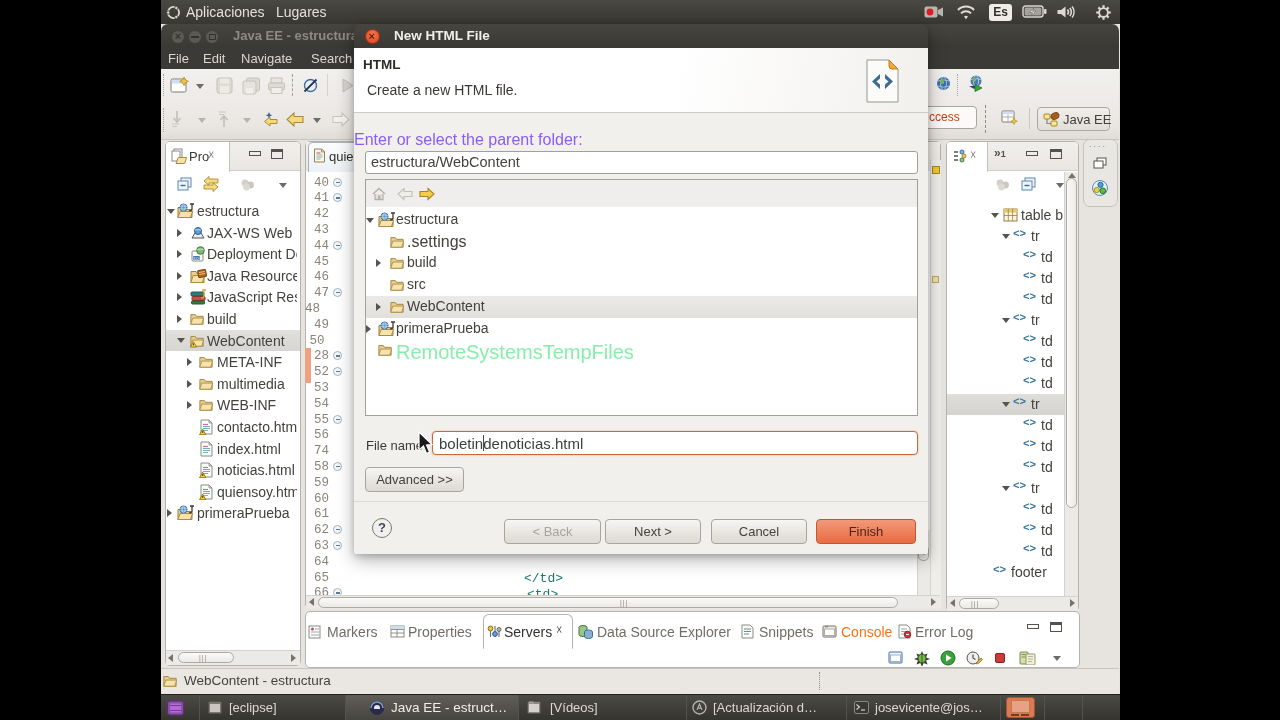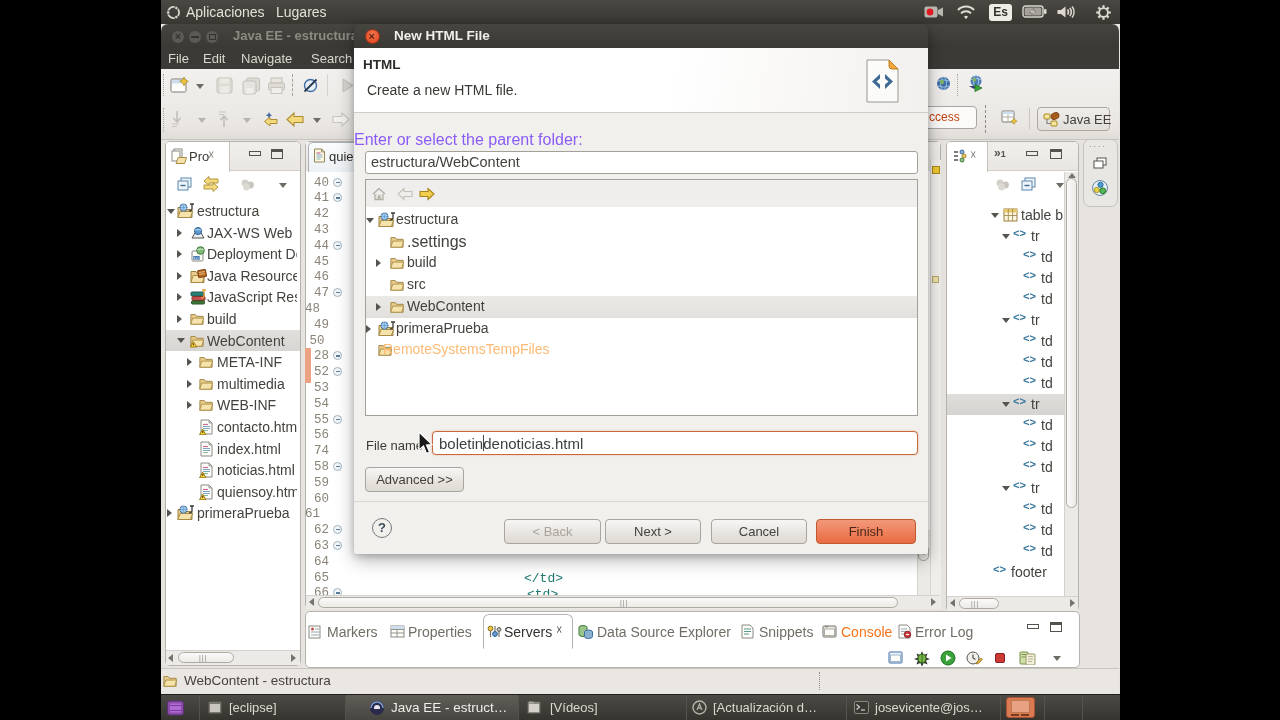--- a/index.html
+++ b/index.html
@@ -362,21 +362,21 @@
 <div class="a mono" style="left:305px;top:412.5px;width:24px;text-align:right;font-size:12.5px;color:#8a8378">55</div>
 <div class="a" style="left:333px;top:414.5px;width:9px;height:9px;border-radius:50%;background:#f3f7fa;border:1px solid #9fb3c2"></div>
 <div class="a" style="left:335.5px;top:418.5px;width:4px;height:1.3px;background:#5a7e9a"></div>
 <div class="a mono" style="left:305px;top:428.3px;width:24px;text-align:right;font-size:12.5px;color:#8a8378">56</div>
 <div class="a mono" style="left:305px;top:444.1px;width:24px;text-align:right;font-size:12.5px;color:#8a8378">74</div>
 <div class="a mono" style="left:305px;top:459.9px;width:24px;text-align:right;font-size:12.5px;color:#8a8378">58</div>
 <div class="a" style="left:333px;top:461.9px;width:9px;height:9px;border-radius:50%;background:#f3f7fa;border:1px solid #9fb3c2"></div>
 <div class="a" style="left:335.5px;top:465.9px;width:4px;height:1.3px;background:#5a7e9a"></div>
 <div class="a mono" style="left:305px;top:475.7px;width:24px;text-align:right;font-size:12.5px;color:#8a8378">59</div>
 <div class="a mono" style="left:305px;top:491.5px;width:24px;text-align:right;font-size:12.5px;color:#8a8378">60</div>
-<div class="a mono" style="left:305px;top:507.3px;width:24px;font-size:12.5px;color:#8a8378">61</div>
+<div class="a mono" style="left:305px;top:507.3px;width:24px;text-align:right;font-size:12.5px;color:#8a8378">61</div>
 <div class="a mono" style="left:305px;top:523.1px;width:24px;text-align:right;font-size:12.5px;color:#8a8378">62</div>
 <div class="a" style="left:333px;top:525.1px;width:9px;height:9px;border-radius:50%;background:#f3f7fa;border:1px solid #9fb3c2"></div>
 <div class="a" style="left:335.5px;top:529.1px;width:4px;height:1.3px;background:#5a7e9a"></div>
 <div class="a mono" style="left:305px;top:538.9px;width:24px;text-align:right;font-size:12.5px;color:#8a8378">63</div>
 <div class="a" style="left:333px;top:540.9px;width:9px;height:9px;border-radius:50%;background:#f3f7fa;border:1px solid #9fb3c2"></div>
 <div class="a" style="left:335.5px;top:544.9px;width:4px;height:1.3px;background:#5a7e9a"></div>
 <div class="a mono" style="left:305px;top:554.7px;width:24px;text-align:right;font-size:12.5px;color:#8a8378">64</div>
 <div class="a mono" style="left:305px;top:570.5px;width:24px;text-align:right;font-size:12.5px;color:#8a8378">65</div>
 <div class="a mono" style="left:305px;top:586.3px;width:24px;text-align:right;font-size:12.5px;color:#8a8378">66</div>
 <div class="a" style="left:333px;top:588.3px;width:9px;height:9px;border-radius:50%;background:#f3f7fa;border:1px solid #9fb3c2"></div>
@@ -687,21 +687,21 @@
     <circle cx="6.5" cy="4.5" r="3.6" fill="#5e9bd3" stroke="#2a5e91" stroke-width="0.8"></circle>
     <path d="M3.2 3.4 a6 2.5 0 0 1 6.6 0 M3.2 5.6 a6 2.5 0 0 0 6.6 0" stroke="#bcd8ee" stroke-width="0.8" fill="none"></path>
     <ellipse cx="6.5" cy="4.5" rx="1.6" ry="3.4" fill="none" stroke="#bcd8ee" stroke-width="0.8"></ellipse>
     <path d="M13 1 h4 M15 1 v5 a2 2 0 0 1 -3 1.5" fill="none" stroke="#3b3a36" stroke-width="1.3"></path>
   </svg>
 <div class="a tx" style="left:396px;top:319.5px;font-size:14px;color:#43413c">primeraPrueba</div>
 <svg class="a" style="left:378px;top:342.2px" width="14" height="15" viewBox="0 0 16 16">
     <path d="M1 3.5 h5 l1.5 2 H15 v9 H1 z" fill="#e9cd8c" stroke="#9c7f3e" stroke-width="1"></path>
     <path d="M0.8 14.5 L3.2 7.5 H15.6 L13.4 14.5 z" fill="#f5e3ab" stroke="#a98b45" stroke-width="1"></path>
   </svg>
-<div class="a tx" style="left:383px;top:341.2px;font-size:14px;color:#fdba74">RemoteSystemsTempFiles</div>
+<div class="a tx" style="left:396px;top:341.2px;font-size:20px;color:#86efac">RemoteSystemsTempFiles</div>
 <div class="a tx" style="left:366px;top:438px;font-size:13px;color:#3c3a36">File name:</div>
 <div class="a" style="left:432px;top:431px;width:486px;height:24px;background:#fff;border:1.5px solid #c8693c;border-radius:4px;box-shadow:0 0 2px rgba(220,120,70,0.5)"></div>
 <div class="a tx" style="left:439px;top:435px;font-size:15px;color:#39413f">boletindenoticias.html</div>
 <div class="a" style="left:483px;top:435px;width:1.2px;height:16px;background:#4a4a48"></div>
 <svg class="a" style="left:416px;top:431px" width="20" height="27">
     <path d="M3 1 L3 19 L7.5 15 L10.5 22.5 L13.5 21 L10.5 14 L16 13.5 z" fill="#1a1a1a" stroke="#fff" stroke-width="1.2"></path>
   </svg>
 <div class="a btn" style="left:365px;top:467px;width:99px;height:25px;line-height:24px">Advanced &gt;&gt;</div>
 <div class="a" style="left:354px;top:501px;width:574px;height:1px;background:#dcd9d4"></div>
 <div class="a" style="left:372px;top:518px;width:20px;height:20px;border-radius:50%;border:1.6px solid #76797c;color:#3c4a58;font-size:13px;font-weight:bold;text-align:center;line-height:18px">?</div>

